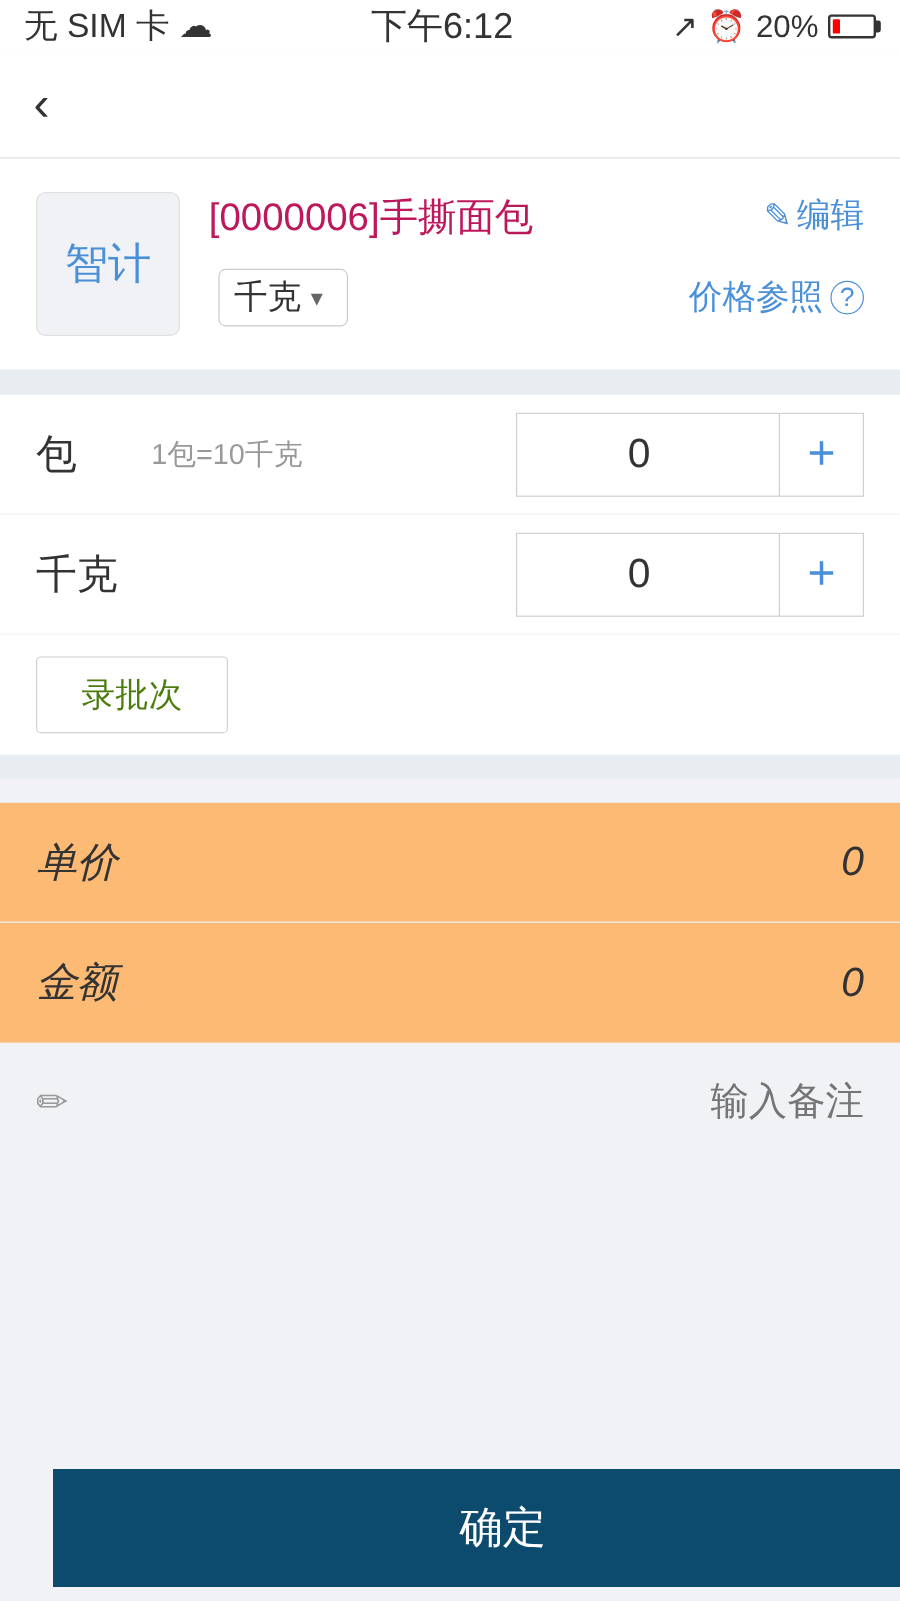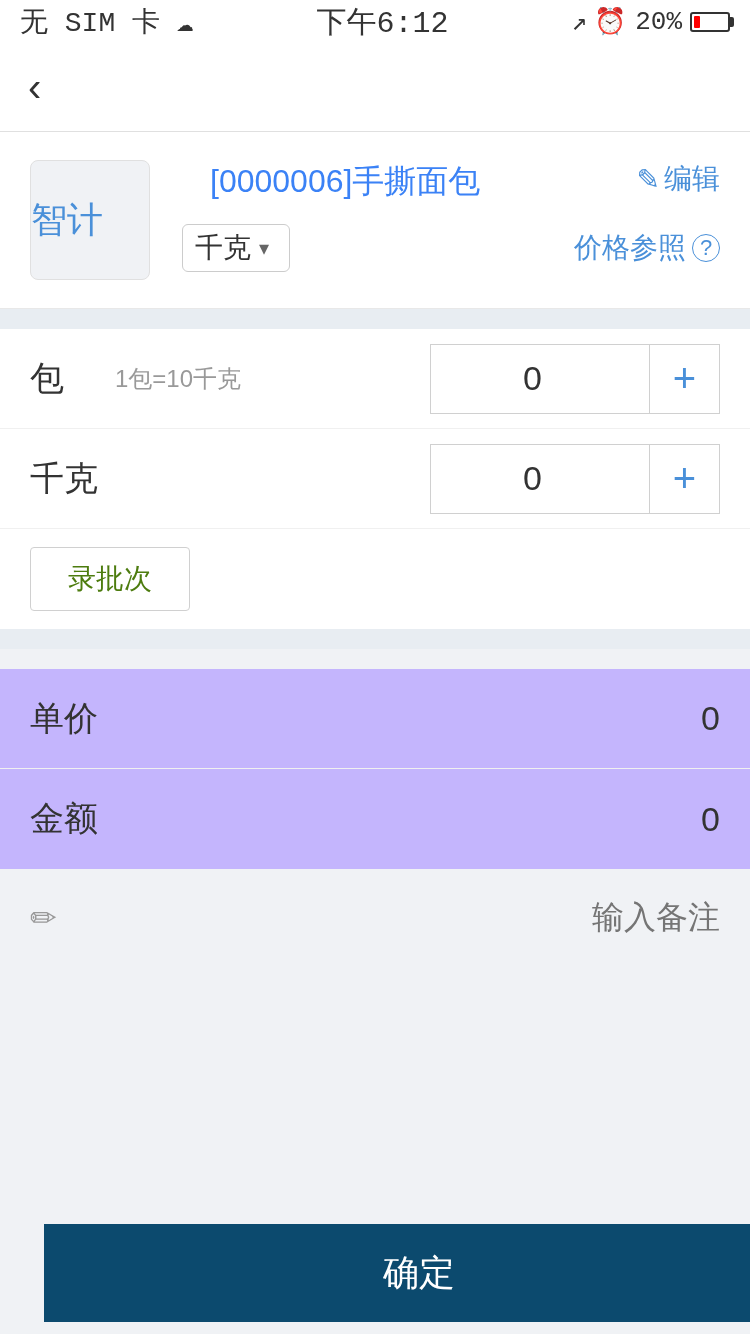--- a/index.html
+++ b/index.html
@@ -17,21 +17,20 @@
     .status-bar {
       width: 750px;
       height: 44px;
       background: #fff;
       display: flex;
       align-items: center;
       justify-content: space-between;
       padding: 0 20px;
       font-size: 28px;
       color: #333;
-      font-family: Liberation Mono, monospace;
     }
     .status-left { display: flex; align-items: center; gap: 10px; }
     .status-center { font-weight: 500; font-size: 30px; }
     .status-right { display: flex; align-items: center; gap: 8px; font-size: 26px; }
     .battery-icon {
       display: inline-flex; align-items: center;
       border: 2px solid #333; border-radius: 3px;
       width: 40px; height: 20px; padding: 2px; position: relative;
     }
     .battery-icon::after {
@@ -76,37 +75,37 @@
       border-bottom: 1px solid #e8e8e8;
     }
     .product-thumb {
       width: 120px;
       height: 120px;
       background: #f0f2f5;
       border: 1px solid #e0e0e0;
       border-radius: 8px;
       display: flex;
       align-items: center;
-      justify-content: flex-start;
+      justify-content: center;
       flex-shrink: 0;
     }
     .product-thumb-logo {
       font-size: 36px;
       color: #4a90d9;
       text-align: center;
       line-height: 1.2;
     }
     .product-info { flex: 1; }
     .product-name-row {
       display: flex;
       align-items: flex-start;
       justify-content: space-between;
       margin-bottom: 20px;
     }
-    .product-name { font-size: 32px; color: #3b82f6; font-weight: 500; margin-left: 36px; }
+    .product-name { font-size: 32px; color: #be185d; font-weight: 500; }
     .edit-btn {
       font-size: 28px;
       color: #4a90d9;
       display: flex;
       align-items: center;
       gap: 4px;
       cursor: pointer;
       white-space: nowrap;
     }
     .unit-row {
@@ -166,21 +165,21 @@
       border-bottom: 1px solid #f0f0f0;
     }
     .input-label {
       font-size: 34px;
       color: #333;
       min-width: 80px;
     }
     .input-sublabel {
       font-size: 24px;
       color: #999;
-      margin-left: 5px;
+      margin-left: 16px;
       flex: 1;
     }
     .input-controls {
       display: flex;
       align-items: center;
       gap: 0;
     }
     .qty-input {
       width: 220px;
       height: 70px;
@@ -222,21 +221,21 @@
       font-size: 28px;
       color: #4d7c0f;
       display: flex;
       align-items: center;
       justify-content: center;
       cursor: pointer;
       border-radius: 4px;
     }
 
     
-    .price-section { background: #c4b5fd; margin-top: 20px; }
+    .price-section { background: #fdba74; margin-top: 20px; font-style: italic; }
     .price-row {
       display: flex;
       align-items: center;
       justify-content: space-between;
       padding: 0 30px;
       height: 100px;
       border-bottom: 1px solid #f0f0f0;
     }
     .price-row:last-child { border-bottom: none; }
     .price-label { font-size: 34px; color: #333; }

